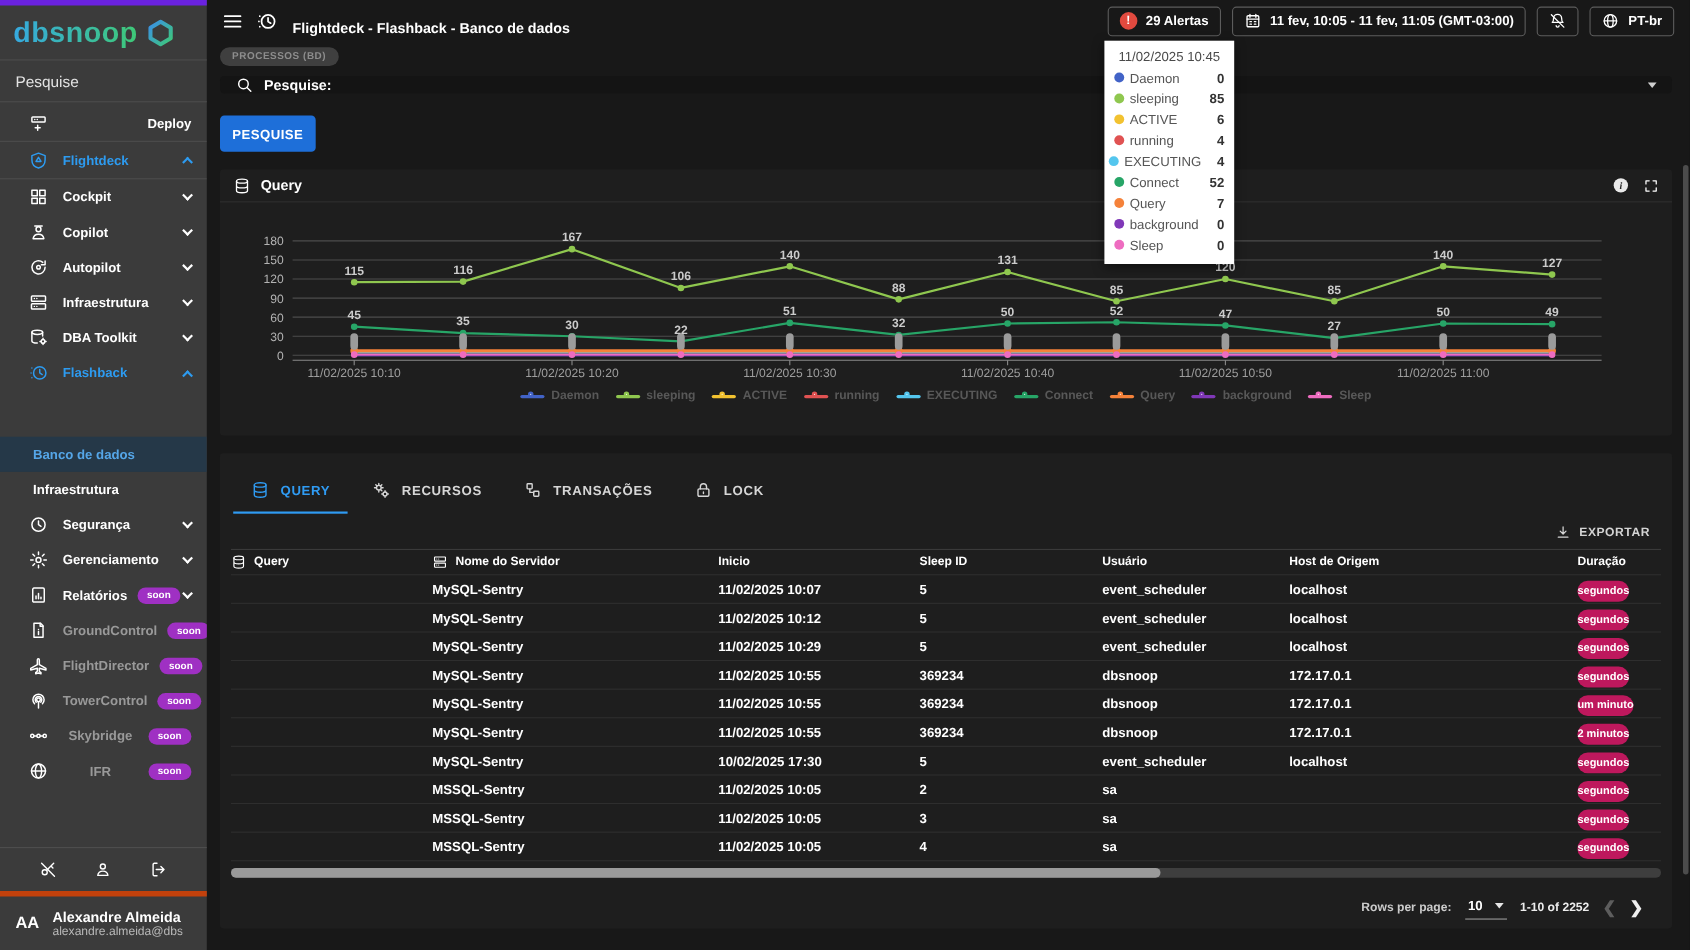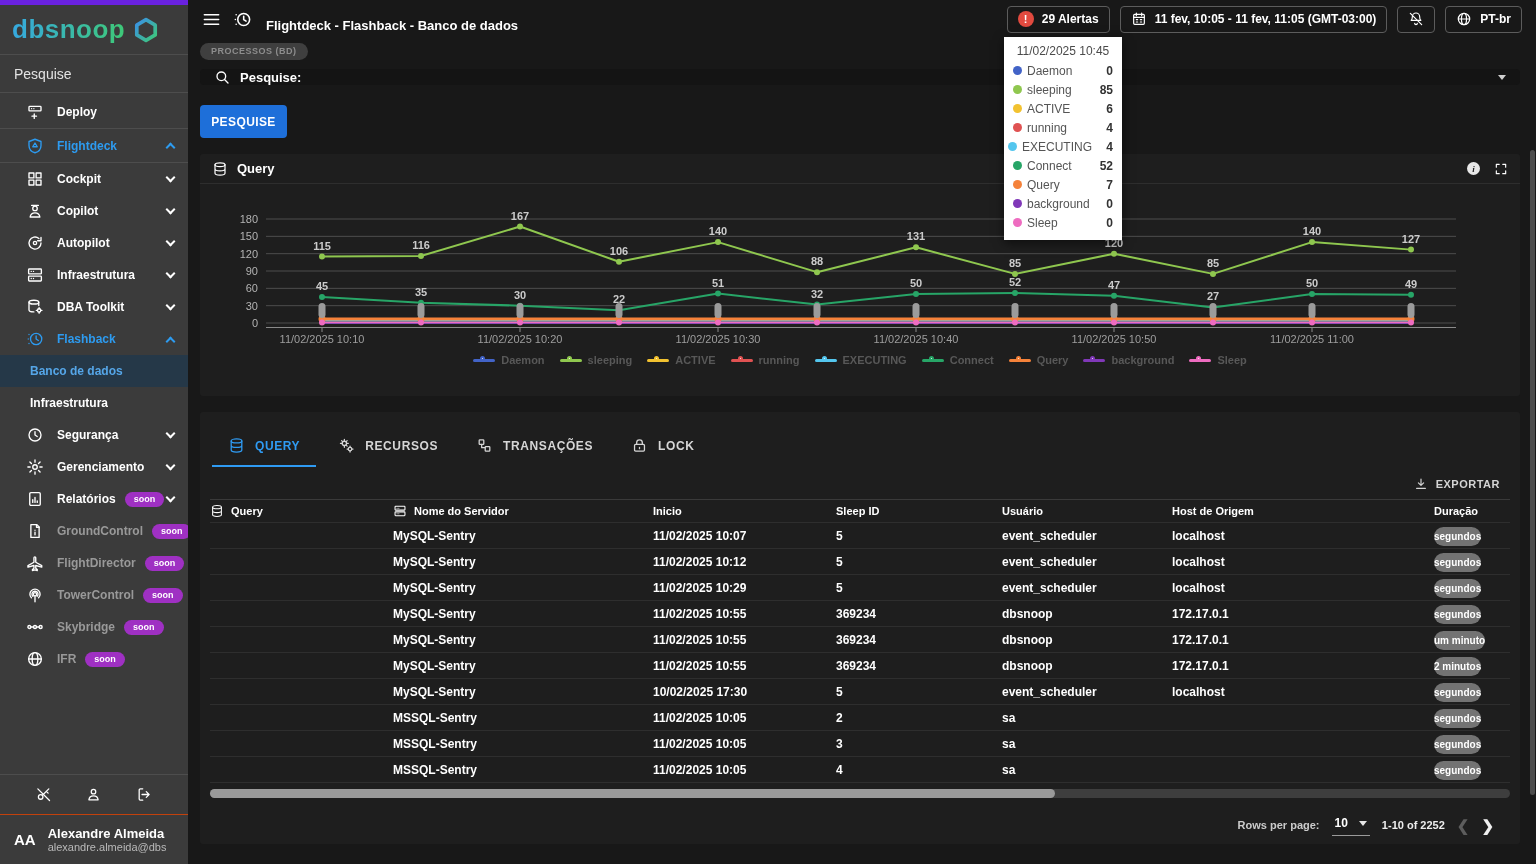--- a/index.html
+++ b/index.html
@@ -7,37 +7,37 @@
   body { background:#171717; font-family:"Liberation Sans", sans-serif; position:relative; }
 
   
   .sidebar { position:absolute; left:0; top:0; width:188px; height:864px; background:#3b3b3b; z-index:20; display:flex; flex-direction:column; }
   .accent-strip { height:5px; background:#6a22e0; flex:none; }
   .logo-row { height:50px; display:flex; align-items:center; padding:0 12px; gap:8px; border-bottom:1px solid #4d4d4d; flex:none; }
   .logo-text { font-size:26px; font-weight:700; letter-spacing:.5px;
     background:linear-gradient(90deg,#36a9e0,#3ec977); -webkit-background-clip:text; background-clip:text; color:transparent; }
   .sb-search-label { padding:11px 14px 10px; color:#e3e3e3; font-size:14px; border-bottom:1px solid #4d4d4d; flex:none; }
   .sb-nav { flex:1; overflow:hidden; padding-top:2px; }
-  .sb-item { height:32px; display:flex; align-items:center; padding:0 14px 0 26px; color:#fff; font-size:12px; font-weight:700; cursor:pointer; }
+  .sb-item { height:32px; display:flex; align-items:center; padding:0 14px 0 26px; color:#fff; font-size:12px; font-weight:700; cursor:pointer;justify-content:space-between; }
   .sb-item.divider { border-bottom:1px solid #4d4d4d; height:34px; }
   .sb-item.section { color:#2d9bf0; }
   .sb-item.dim .sb-label { color:#999; }
   .sb-item.sub { padding-left:30px; }
-  .sb-item.sub.active { background:#253848; color:#55a6e8; }
+  .sb-item.sub.active { background:#253848; color:#55a6e8;margin-top:42px; }
   .sb-ic { width:18px; height:18px; margin-right:13px; flex:none; display:inline-flex; }
   .sb-ic svg { width:18px; height:18px; stroke:currentColor; fill:none; stroke-width:1.8; stroke-linecap:round; stroke-linejoin:round; }
   .sb-label { white-space:nowrap; }
   .badge-soon { background:#9f30c3; color:#fff; font-size:9px; font-weight:700; padding:2px 9px 3px; border-radius:9px; margin-left:9px; }
   .chv { width:7px; height:7px; border-right:2px solid currentColor; border-bottom:2px solid currentColor; margin-left:auto; flex:none; }
   .chv.down { transform:rotate(45deg); margin-top:-3px; }
   .chv.up { transform:rotate(-135deg); margin-top:4px; }
   .sb-footer { flex:none; }
   .sb-icons { display:flex; justify-content:space-around; align-items:center; padding:11px 18px; border-top:1px solid #4d4d4d; color:#fff; }
   .sb-icons svg { width:17px; height:17px; stroke:#fff; fill:none; stroke-width:1.8; stroke-linecap:round; stroke-linejoin:round; cursor:pointer; }
-  .sb-user { display:flex; gap:12px; padding:11px 14px; border-top:1px solid #c2410c; align-items:center; }
+  .sb-user { display:flex; gap:12px; padding:11px 14px; border-top:5px solid #c2410c; align-items:center; }
   .initials { color:#fff; font-weight:700; font-size:15px; flex:none; }
   .uname { color:#fff; font-size:13px; font-weight:700; }
   .uemail { color:#b9b9b9; font-size:11px; white-space:nowrap; overflow:hidden; max-width:118px; }
 
   
   .main { position:absolute; left:188px; top:0; width:1348px; height:864px; background:#181818; }
   .topbar { height:38px; display:flex; align-items:center; padding:0 14px 0 14px; gap:12px; }
   .tb-icon { color:#fff; display:inline-flex; cursor:pointer; }
   .tb-icon svg { width:19px; height:19px; stroke:#fff; fill:none; stroke-width:2; stroke-linecap:round; stroke-linejoin:round; }
   .tb-title { color:#fff; font-weight:700; font-size:13px; margin-left:2px;margin-top:12px; }
@@ -82,21 +82,21 @@
   .tab svg { width:17px; height:17px; stroke:currentColor; fill:none; stroke-width:1.8; stroke-linecap:round; stroke-linejoin:round; }
   .tab.active { color:#2f9bf3; border-bottom-color:#2f9bf3; }
   .export-row { display:flex; justify-content:flex-end; padding:10px 20px 0; }
   .export-btn { display:flex; gap:8px; align-items:center; color:#d4d4d4; font-size:11px; font-weight:700; letter-spacing:.5px; cursor:pointer; }
   .export-btn svg { width:14px; height:14px; stroke:#d4d4d4; fill:none; stroke-width:2; stroke-linecap:round; stroke-linejoin:round; }
   .tbl { margin:8px 10px 0; }
   .tbl-row { display:grid; grid-template-columns:183px 260px 183px 166px 170px 262px 1fr; align-items:center; height:26px; border-bottom:1px solid #2e2e2e; color:#fff; font-size:12px; font-weight:700; }
   .tbl-row.head { border-top:1px solid #3a3a3a; font-size:11px; height:24px; }
   .hcell { display:flex; align-items:center; gap:7px; }
   .hcell svg { width:14px; height:14px; stroke:#fff; fill:none; stroke-width:1.8; stroke-linecap:round; stroke-linejoin:round; }
-  .badge-dur { background:#737373; color:#fff; font-size:10px; font-weight:700; border-radius:10px; padding:4px 0; width:64px; text-align:center; }
+  .badge-dur { background:#be185d; color:#fff; font-size:10px; font-weight:700; border-radius:10px; padding:4px 0; width:64px; text-align:center; }
   .hscroll { margin:6px 10px 0; height:9px; background:#3e3e3e; border-radius:5px; position:relative; }
   .hscroll-thumb { position:absolute; left:0; top:0; width:65%; height:9px; background:#9a9a9a; border-radius:5px; cursor:pointer; }
   .pg-row { display:flex; align-items:center; justify-content:flex-end; gap:12px; padding:16px 26px 0; color:#cbcbcb; font-size:11px; font-weight:700; }
   .pg-select { display:flex; align-items:center; gap:11px; border-bottom:1px solid #9a9a9a; padding:2px 3px 5px; color:#fff; font-size:12px; cursor:pointer; }
   .pg-caret { width:0; height:0; border-left:4px solid transparent; border-right:4px solid transparent; border-top:5px solid #e6e6e6; }
   .pg-range { color:#ededed; }
   .pg-arrow { font-size:15px; font-weight:700; cursor:pointer; line-height:1; }
   .pg-prev { color:#5d5d5d; }
   .pg-next { color:#f0f0f0; }
 

